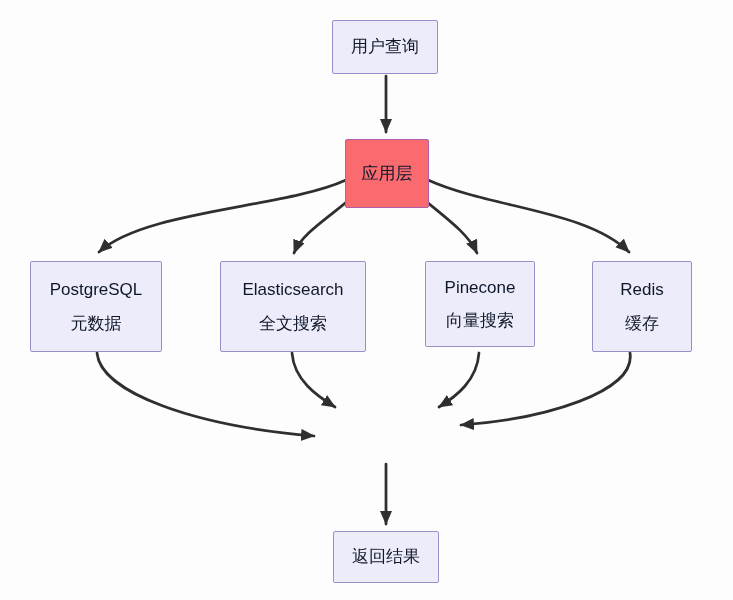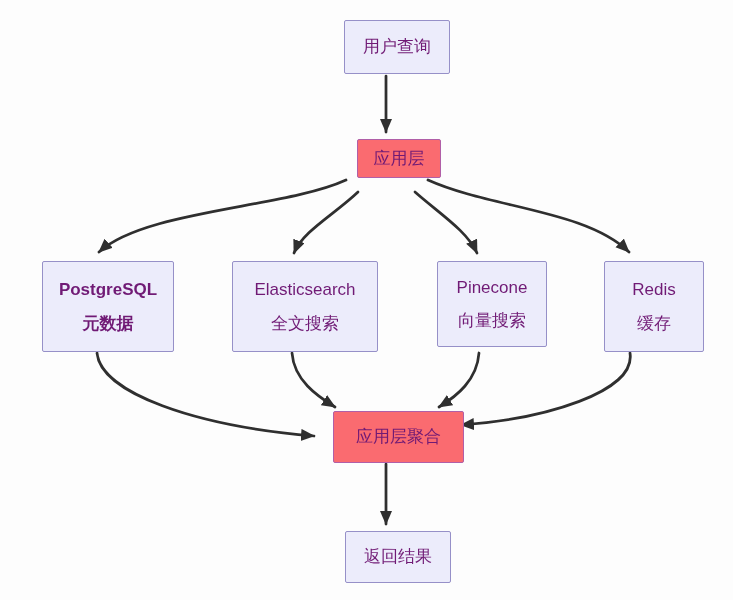--- a/index.html
+++ b/index.html
@@ -30,41 +30,40 @@
   }
   .node {
     position: absolute;
     box-sizing: border-box;
     display: flex;
     flex-direction: column;
     align-items: center;
     justify-content: center;
     text-align: center;
     font-size: 17px;
-    color: #701a75;
+    color: #0f172a;
     border-radius: 2px;
-    margin-left: 12px;
   }
   .node.default {
     background: #ececfb;
     border: 1.5px solid #9690c8;
   }
   .node.highlight {
     background: #fa6b70;
     border: 1.5px solid #b05fa8;
   }
   .node .line {
     display: block;
     line-height: 1.95;
     white-space: nowrap;
   }
   
   #n-user-query   { left: 332px; top: 20px;  width: 106px; height: 54px; }
-  #n-app-layer    { left: 345px; top: 139px; width: 84px;  height: 39px; }
-  #n-postgresql   { left: 30px;  top: 261px; width: 132px; height: 91px; font-weight: bold; }
+  #n-app-layer    { left: 345px; top: 139px; width: 84px;  height: 69px; }
+  #n-postgresql   { left: 30px;  top: 261px; width: 132px; height: 91px; }
   #n-elasticsearch{ left: 220px; top: 261px; width: 146px; height: 91px; }
   #n-pinecone     { left: 425px; top: 261px; width: 110px; height: 86px; }
   #n-redis        { left: 592px; top: 261px; width: 100px;  height: 91px; }
   #n-aggregation  { left: 321px; top: 411px; width: 131px; height: 52px; }
   #n-return-result{ left: 333px; top: 531px; width: 106px; height: 52px; }
 </style>
 </head>
 <body>
 
 <div class="canvas">
@@ -108,21 +107,18 @@
   <div id="n-pinecone" class="node default">
     <span class="line">Pinecone</span>
     <span class="line">向量搜索</span>
   </div>
 
   <div id="n-redis" class="node default">
     <span class="line">Redis</span>
     <span class="line">缓存</span>
   </div>
 
-  <div id="n-aggregation" class="node highlight">
-    <span class="line">应用层聚合</span>
-  </div>
 
   <div id="n-return-result" class="node default">
     <span class="line">返回结果</span>
   </div>
 
 </div>
 
 </body></html>

